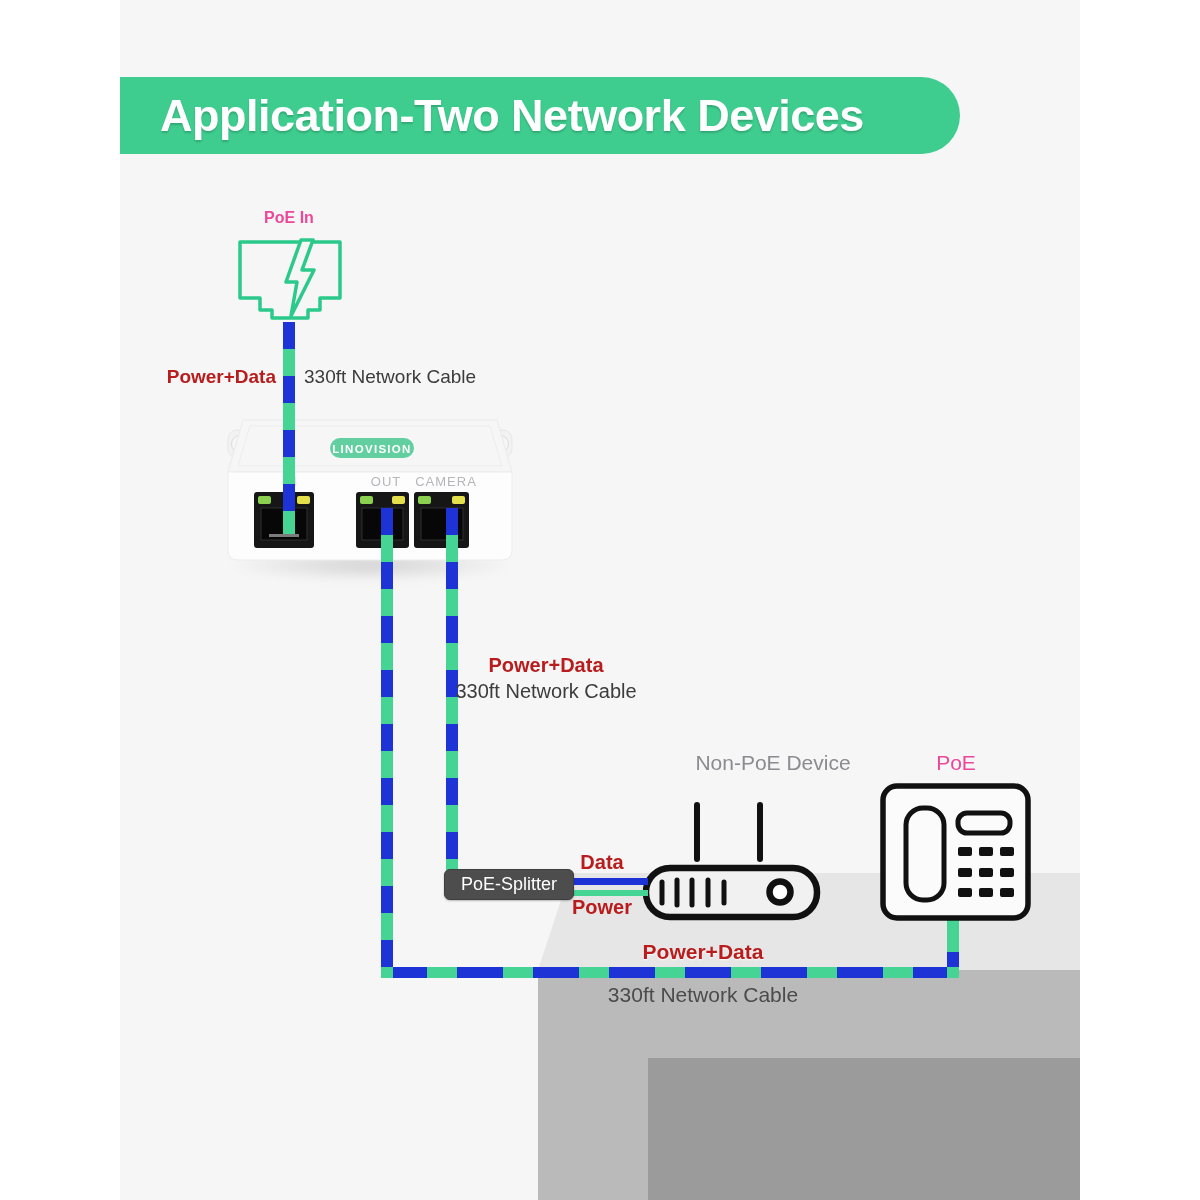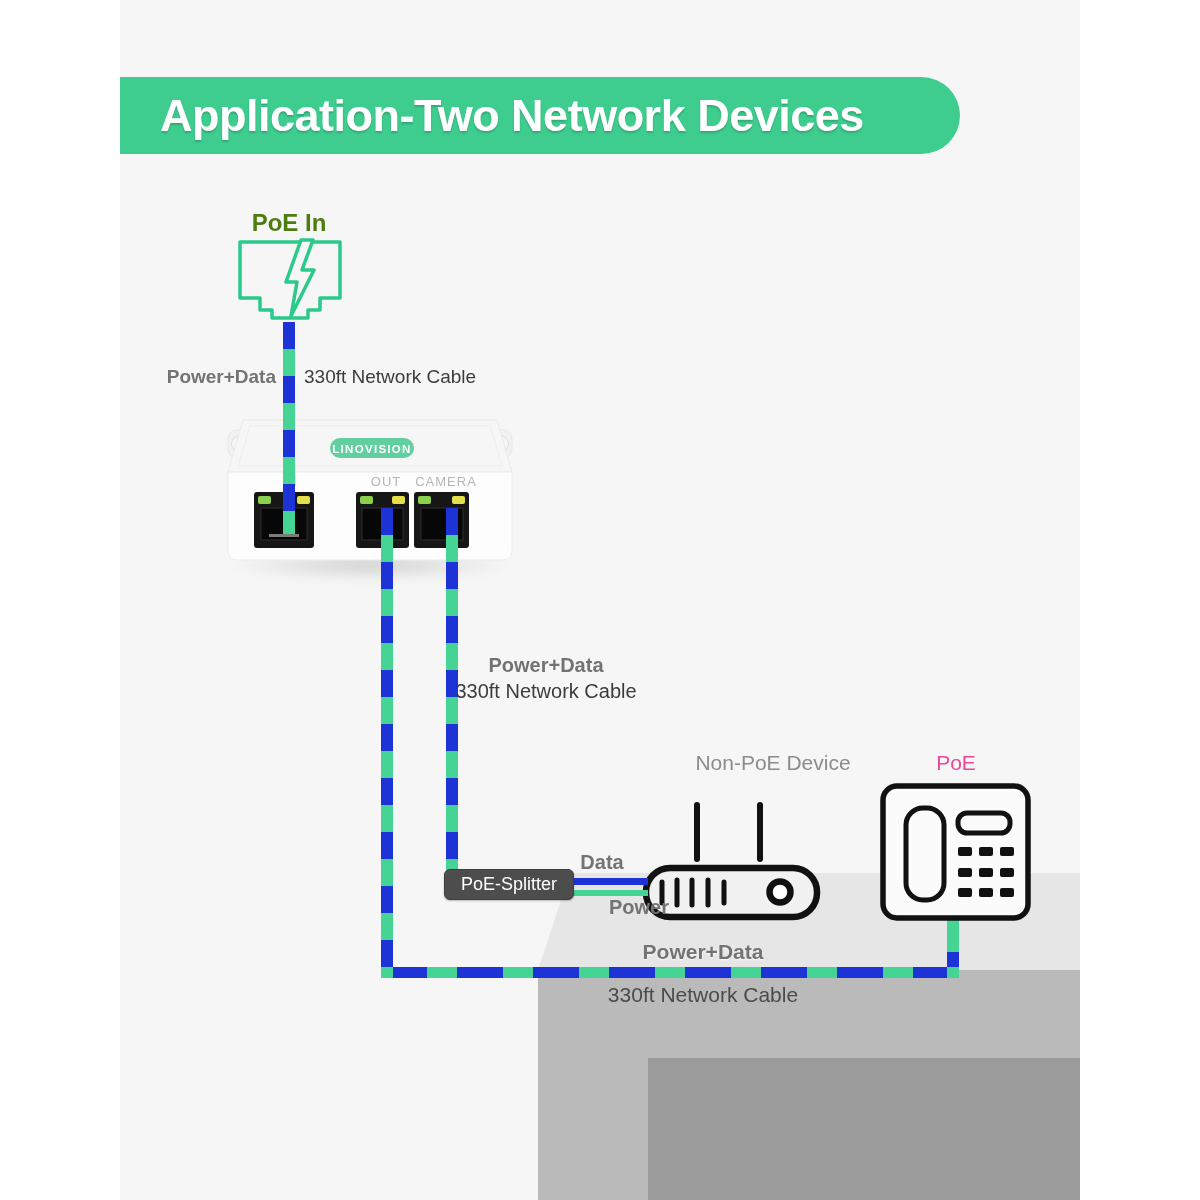--- a/index.html
+++ b/index.html
@@ -29,34 +29,34 @@
   #cable-in{left:283px;top:322px;height:212px;}
   #cable-out{left:381px;top:508px;height:470px;}
   #cable-camera{left:446px;top:508px;height:363px;}
   #cable-bottom{left:381px;top:967px;width:578px;}
   #cable-phone{left:947px;top:916px;width:12px;height:62px;z-index:2;
     background:linear-gradient(180deg,var(--cable_green) 0 36px,var(--cable_blue) 36px 100%);}
   #corner-left{left:381px;top:967px;}
   #corner-right{left:947px;top:967px;}
 
   
-  .lbl{color:#737373;z-index:6;white-space:nowrap;}
+  .lbl{color:#b91c1c;z-index:6;white-space:nowrap;}
   .lbl.bold{font-weight:700;}
   .lbl.center{transform:translateX(-50%);}
-  #poe-in-label{left:289px;top:209px;font-size:24px;font-weight:600;color:#4d7c0f;transform:translateX(-50%);}
+  #poe-in-label{left:289px;top:209px;font-size:16px;font-weight:600;color:#ec4899;transform:translateX(-50%);}
   #top-bold{left:130px;top:366px;width:146px;text-align:right;font-size:19px;}
   #top-normal{left:304px;top:366px;font-size:19px;color:#3c3c3c;font-weight:400;}
   #mid-bold{left:546px;top:654px;font-size:20px;}
   #mid-normal{left:546px;top:680px;font-size:20px;color:#3c3c3c;font-weight:400;}
   #bottom-bold{left:703px;top:940px;font-size:21px;text-shadow:0 1px 2px rgba(255,255,255,0.9);}
   #bottom-normal{left:703px;top:983px;font-size:21px;color:#4b4b4b;font-weight:400;}
   #nonpoe-label{left:733px;top:751px;font-size:21px;color:#8b8b90;font-weight:400;margin-left:40px;}
   #poe-label{left:956px;top:751px;font-size:21px;color:#ec4899;font-weight:400;}
   #data-label{left:602px;top:851px;font-size:20px;}
-  #power-label{left:602px;top:896px;font-size:20px;margin-left:37px;}
+  #power-label{left:602px;top:896px;font-size:20px;}
 
   
   #splitter{left:444px;top:869px;width:130px;height:31px;background:var(--splitter_bg);
     border:1px solid #3f3f3f;border-radius:6px;z-index:5;display:flex;align-items:center;justify-content:center;
     color:#fff;font-size:18px;font-weight:500;box-shadow:0 1px 2px rgba(0,0,0,0.25);box-sizing:border-box;}
   #data-line{left:562px;top:878px;width:86px;height:7px;background:var(--cable_blue);z-index:4;}
   #power-line{left:562px;top:890px;width:86px;height:6px;background:var(--cable_green);z-index:4;}
 
   
   #device-shadow{left:225px;top:548px;width:290px;height:34px;z-index:1;

